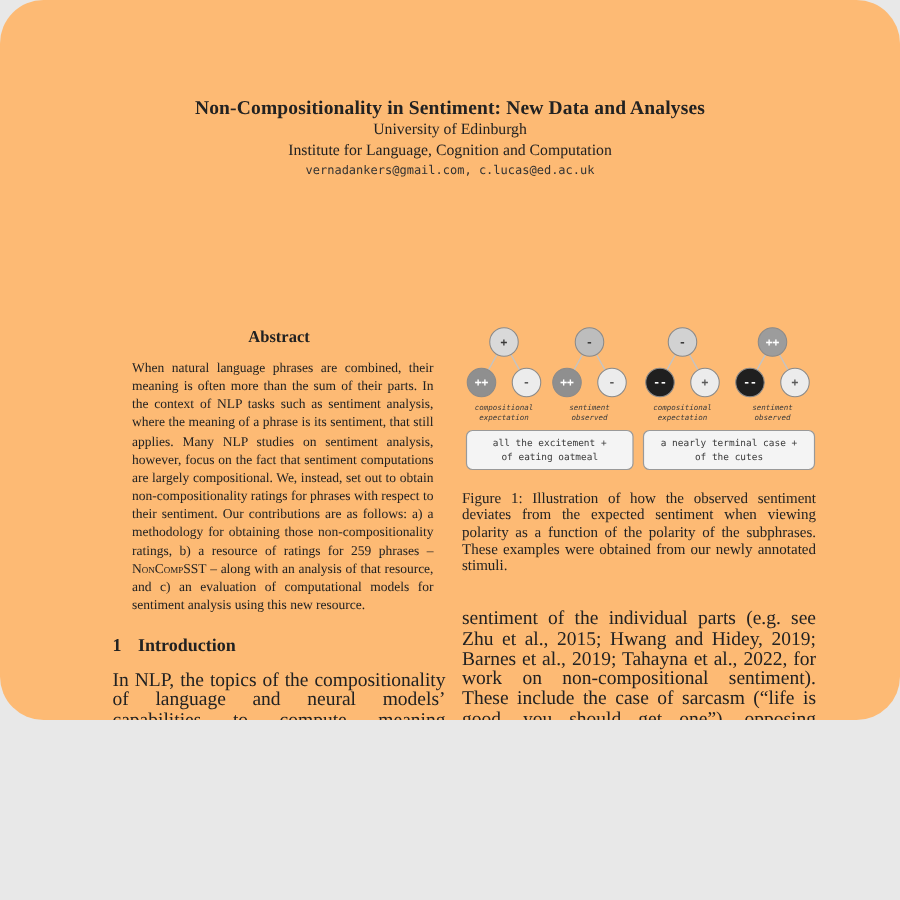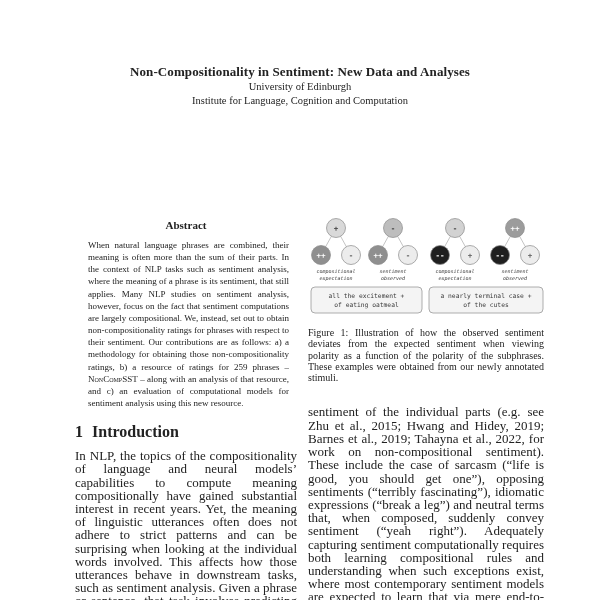--- a/index.html
+++ b/index.html
@@ -1,34 +1,34 @@
 <!DOCTYPE html>
 <html><head>
 <meta charset="utf-8">
 <style>
   html,body{margin:0;padding:0;background:#e8e8e8;}
   .page{
-    position:relative;width:600px;height:600px;margin:0 auto;
-    background:#ffffff;overflow:hidden;
-    font-family:"Liberation Serif","DejaVu Serif",serif;color:#222;
+    position:relative;width:600px;height:480px;margin:0 auto;
+    background:#fdba74;overflow:hidden;
+    font-family:"Liberation Serif","DejaVu Serif",serif;color:#222;border-radius:29px;
   }
   .header{position:absolute;top:64px;left:0;width:600px;text-align:center;}
   .title{font-size:13px;font-weight:bold;letter-spacing:0.1px;}
   .authors{margin-top:27px;font-size:11px;}
   .author-name{font-weight:bold;}
   .and{margin:0 6px;}
   .affil{font-size:10.5px;line-height:13.5px;}
   .emails{font-family:"DejaVu Sans Mono",monospace;font-size:8px;margin-top:2px;color:#333;}
   .columns{position:absolute;top:218px;left:75px;display:flex;gap:11px;}
   .col-left{width:222px;}
   .col-right{width:236px;}
   .abstract-heading{text-align:center;font-weight:bold;font-size:11px;margin:1px 0 8px 0;}
   .abstract-body{margin:0;padding:0 8px 0 13px;font-size:9px;line-height:12.15px;text-align:justify;}
   .smallcaps{font-variant:small-caps;}
-  .section-heading{font-size:16px;font-weight:bold;margin:14px 0 8px 0;}
+  .section-heading{font-size:12px;font-weight:bold;margin:14px 0 8px 0;}
   .section-num{display:inline-block;width:17px;}
   .body-text{margin:0;font-size:13px;line-height:13.2px;text-align:justify;}
   .para-indent{text-indent:11px;}
   .figure{margin:0;padding:0;}
   .figure svg{display:block;}
   .caption{font-size:10px;line-height:11.3px;text-align:justify;margin-top:9px;}
   .right-body{margin-top:22px;}
   .right-body p + p{margin-top:0;text-decoration:underline;}
   .edge{stroke:#c4c4c4;stroke-width:1;}
   .node-circle{stroke:#8a8a8a;stroke-width:0.7;}
@@ -39,20 +39,21 @@
 </style>
 </head>
 <body>
 
 <div class="page">
 
   <header class="header">
     <div class="title">Non-Compositionality in Sentiment: New Data and Analyses</div>
     <div class="affil">University of Edinburgh</div>
     <div class="affil">Institute for Language, Cognition and Computation</div>
+    <div class="emails">vernadankers@gmail.com, c.lucas@ed.ac.uk</div>
   </header>
 
   <div class="columns">
 
     <div class="col-left">
       <div class="abstract-heading">Abstract</div>
       <p class="abstract-body"><span>When natural language phrases are combined, their meaning is often more than the sum of their parts. In the context of NLP tasks such as sentiment analysis, where the meaning of a phrase is its sentiment, that still applies. Many NLP studies on sentiment analysis, however, focus on the fact that sentiment computations are largely compositional. We, instead, set out to obtain non-compositionality ratings for phrases with respect to their sentiment. Our contributions are as follows: a) a methodology for obtaining those non-compositionality ratings, b) a resource of ratings for 259 phrases – </span><span class="smallcaps">NonCompSST</span><span> – along with an analysis of that resource, and c) an evaluation of computational models for sentiment analysis using this new resource.</span></p>
       <div class="section-heading"><span class="section-num">1</span><span>Introduction</span></div>
       <p class="body-text">In NLP, the topics of the compositionality of language and neural models’ capabilities to compute meaning compositionally have gained substantial interest in recent years. Yet, the meaning of linguistic utterances often does not adhere to strict patterns and can be surprising when looking at the individual words involved. This affects how those utterances behave in downstream tasks, such as sentiment analysis. Given a phrase or sentence, that task involves predicting the polarity or posi-</p>
     </div>

